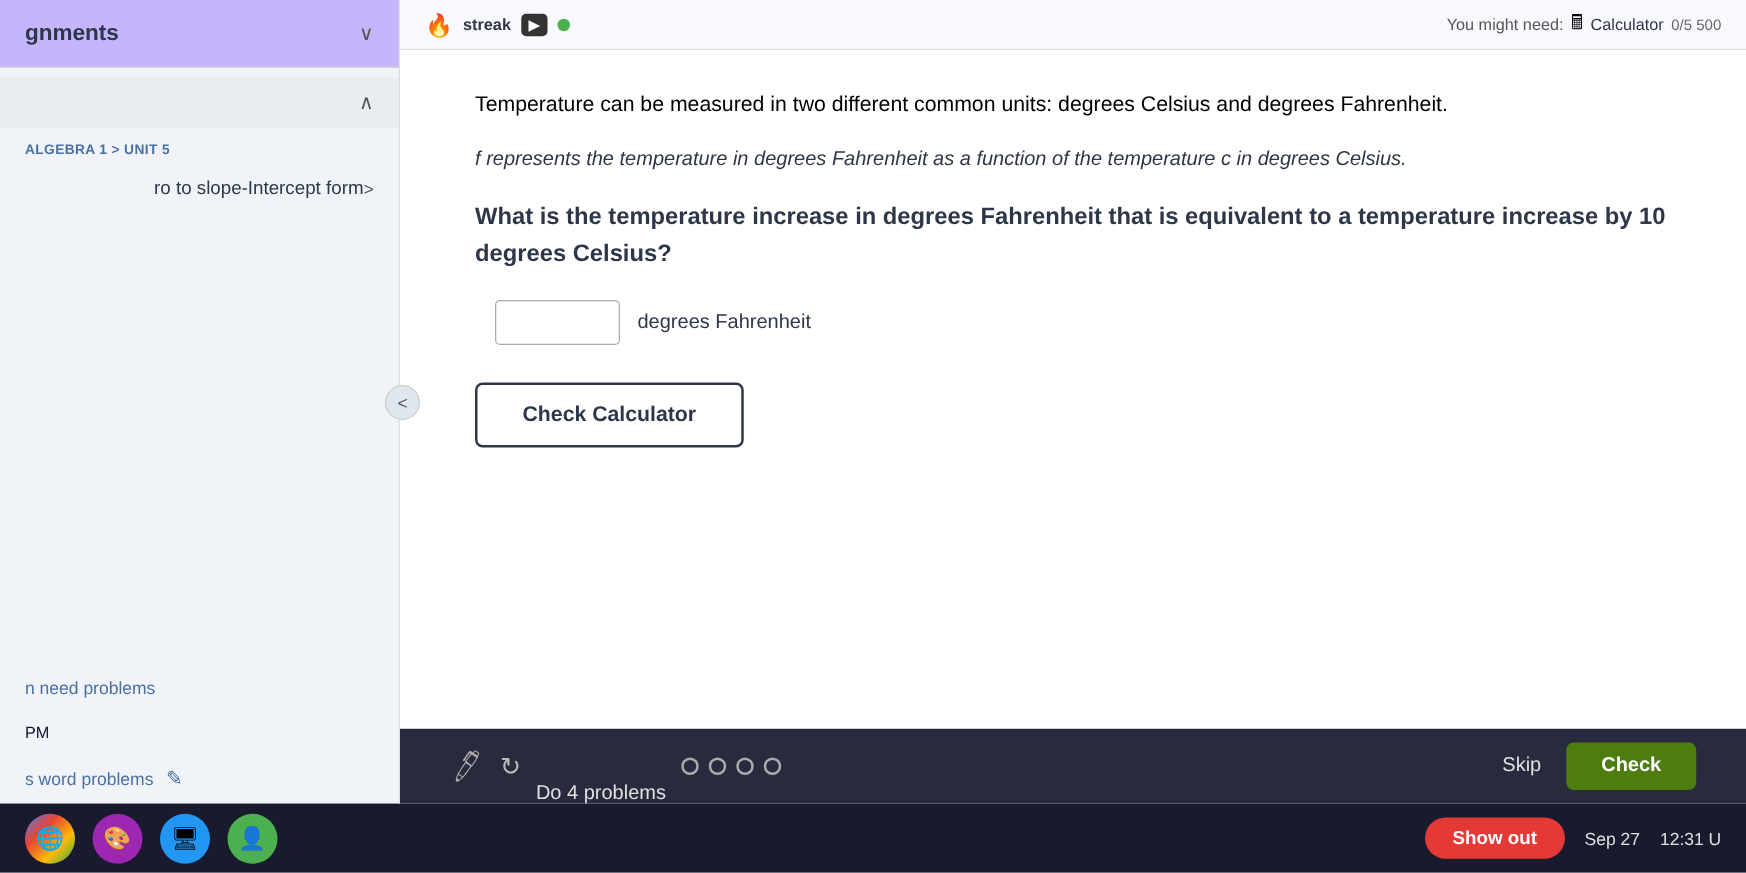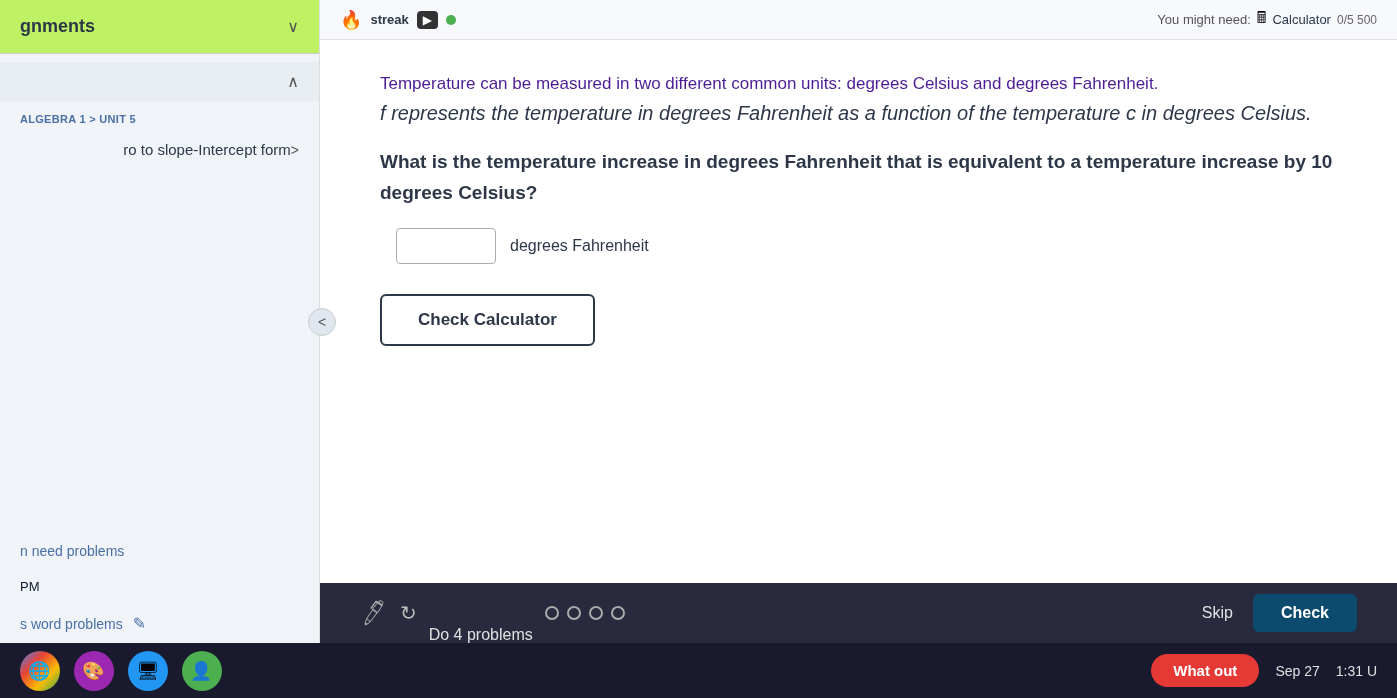--- a/index.html
+++ b/index.html
@@ -24,21 +24,21 @@
       width: 320px;
       background: #f0f4f8;
       display: flex;
       flex-direction: column;
       border-right: 1px solid #ddd;
       flex-shrink: 0;
       height: 100%;
     }
 
     .sidebar-top {
-      background: #bef264;
+      background: #c4b5fd;
       padding: 16px 20px;
       display: flex;
       justify-content: space-between;
       align-items: center;
       border-bottom: 1px solid #ccc;
     }
 
     .sidebar-top-label {
       font-size: 18px;
       font-weight: 600;
@@ -210,26 +210,27 @@
 
     
     .content-body {
       flex: 1;
       padding: 30px 60px 20px 60px;
       overflow-y: auto;
     }
 
     .problem-text {
       font-size: 17px;
-      color: #4c1d95;
+      color: #000000;
       line-height: 1.6;
+      margin-bottom: 18px;
     }
 
     .function-desc {
-      font-size: 20px;
+      font-size: 16px;
       color: #2d3748;
       line-height: 1.6;
       margin-bottom: 18px;
       font-style: italic;
     }
 
     .function-desc em {
       font-style: italic;
     }
 
@@ -339,21 +340,21 @@
 
     .skip-btn {
       background: transparent;
       border: none;
       color: #e0e0e0;
       font-size: 16px;
       cursor: pointer;
     }
 
     .check-btn {
-      background: #0c4a6e;
+      background: #4d7c0f;
       color: #fff;
       border: none;
       border-radius: 6px;
       padding: 10px 28px;
       font-size: 16px;
       font-weight: 600;
       cursor: pointer;
     }
 
     
@@ -533,17 +534,17 @@
       <span style="font-size:18px;">🎨</span>
     </div>
     <div class="taskbar-app app-blue">
       <span style="font-size:18px;">🖥</span>
     </div>
     <div class="taskbar-app app-green">
       <span style="font-size:18px;">👤</span>
     </div>
   </div>
   <div class="taskbar-right">
-    <button class="sign-out-btn">What out</button>
+    <button class="sign-out-btn">Show out</button>
     <span class="taskbar-date">Sep 27</span>
-    <span class="taskbar-time">1:31 U</span>
+    <span class="taskbar-time">12:31 U</span>
   </div>
 </div>
 
 </body></html>

